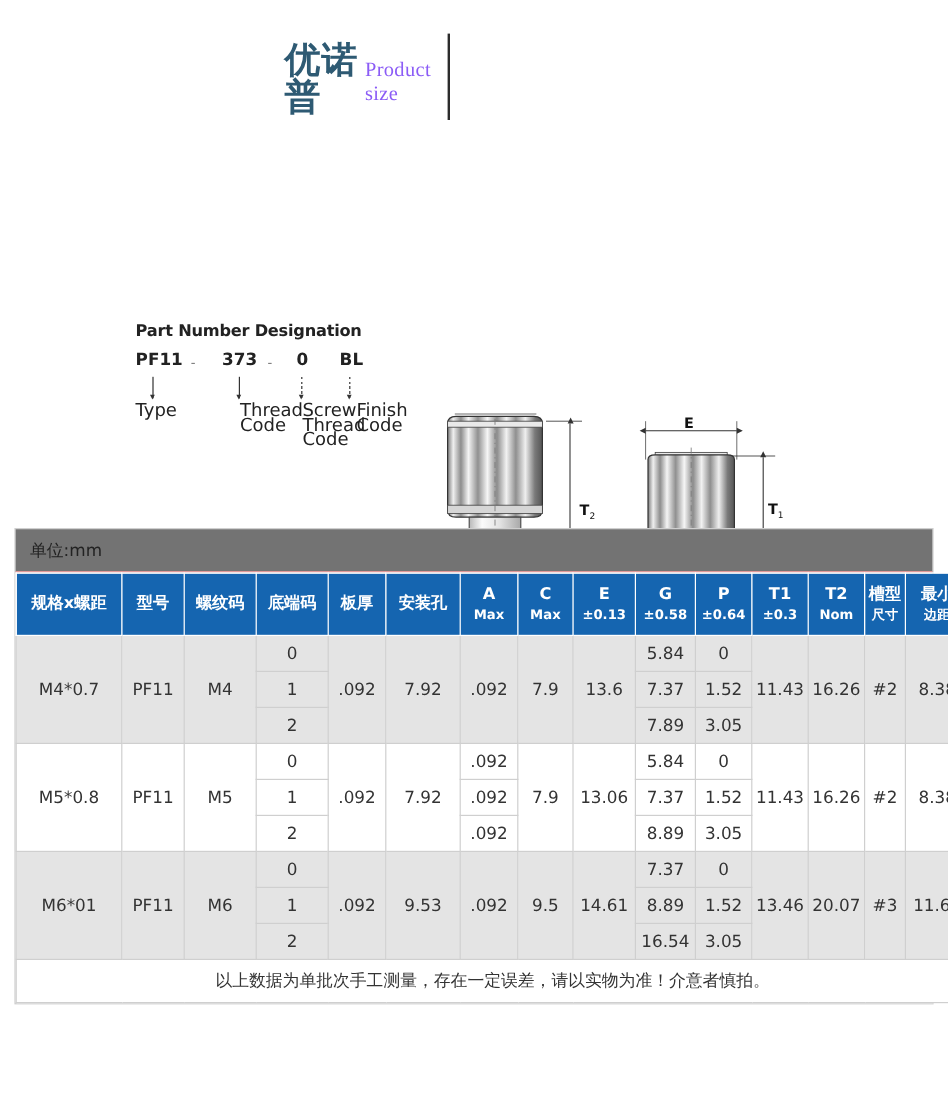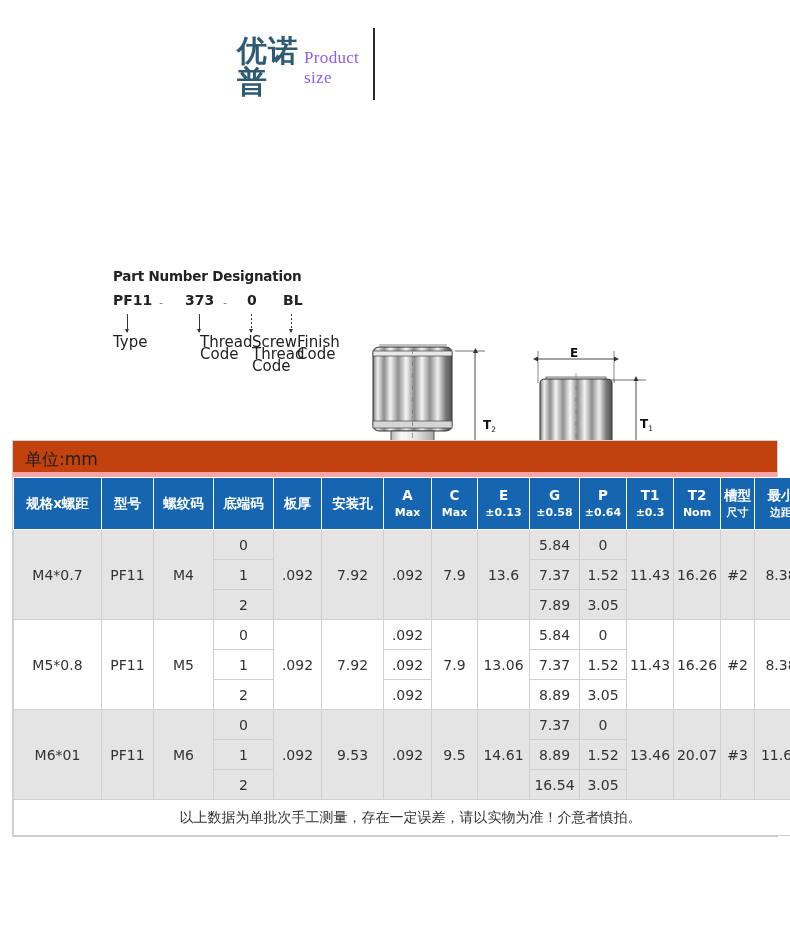--- a/index.html
+++ b/index.html
@@ -85,22 +85,22 @@
   }
   .dimlabel sub{font-size:7.5px;font-weight:normal;}
 
   
   .table-wrap{
     position:absolute;left:12px;top:440px;width:766px;
     border:1px solid #cfcfcf;box-sizing:border-box;background:#fff;
   }
   .unit-row{
     height:36px;line-height:36px;padding-left:12px;
-    font-family:"DejaVu Sans",sans-serif;font-size:17px;color:#222;
-    border-bottom:5px solid #fca5a5;background:#c2410c;box-sizing:border-box;
+    font-family:"DejaVu Sans",sans-serif;font-size:14px;color:#222;
+    border-bottom:1px solid #fca5a5;background:#737373;box-sizing:border-box;
   }
   table{border-collapse:collapse;width:100%;table-layout:fixed;}
   thead th{
     background:#1565b0;color:#fff;
     font-family:"DejaVu Sans",sans-serif;
     font-size:13.5px;font-weight:bold;
     text-align:center;vertical-align:middle;
     border:1px solid #ffffff;
     padding:3px 0;height:52px;box-sizing:border-box;
     line-height:17px;

